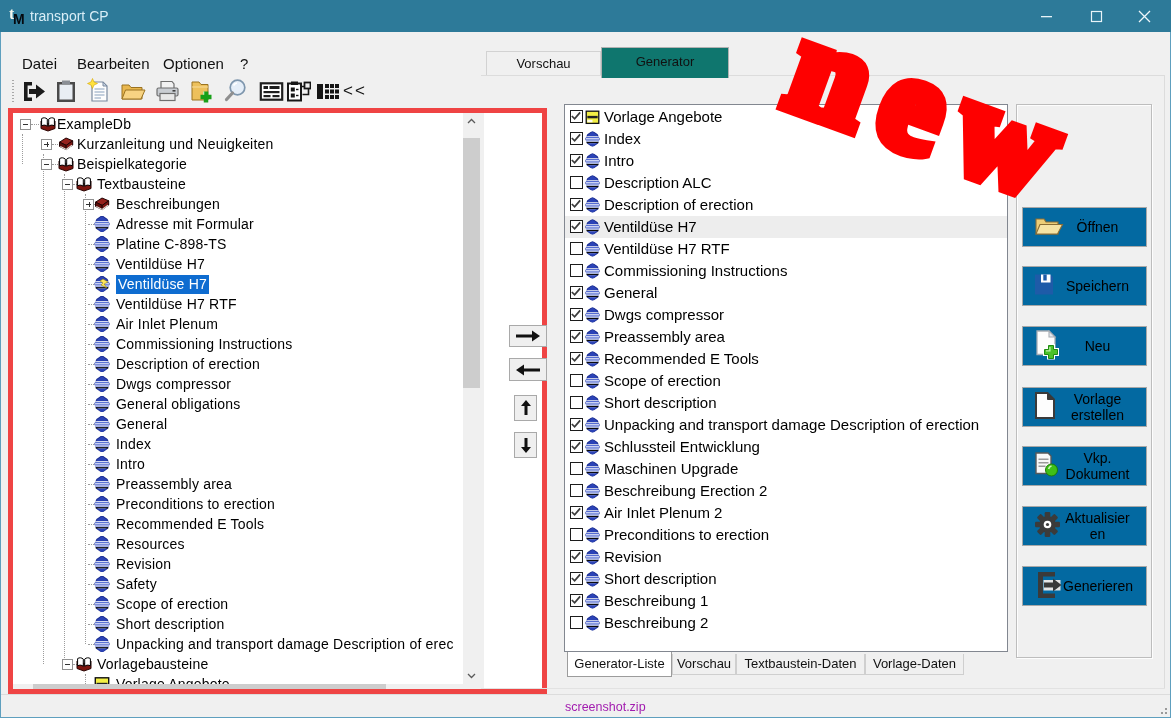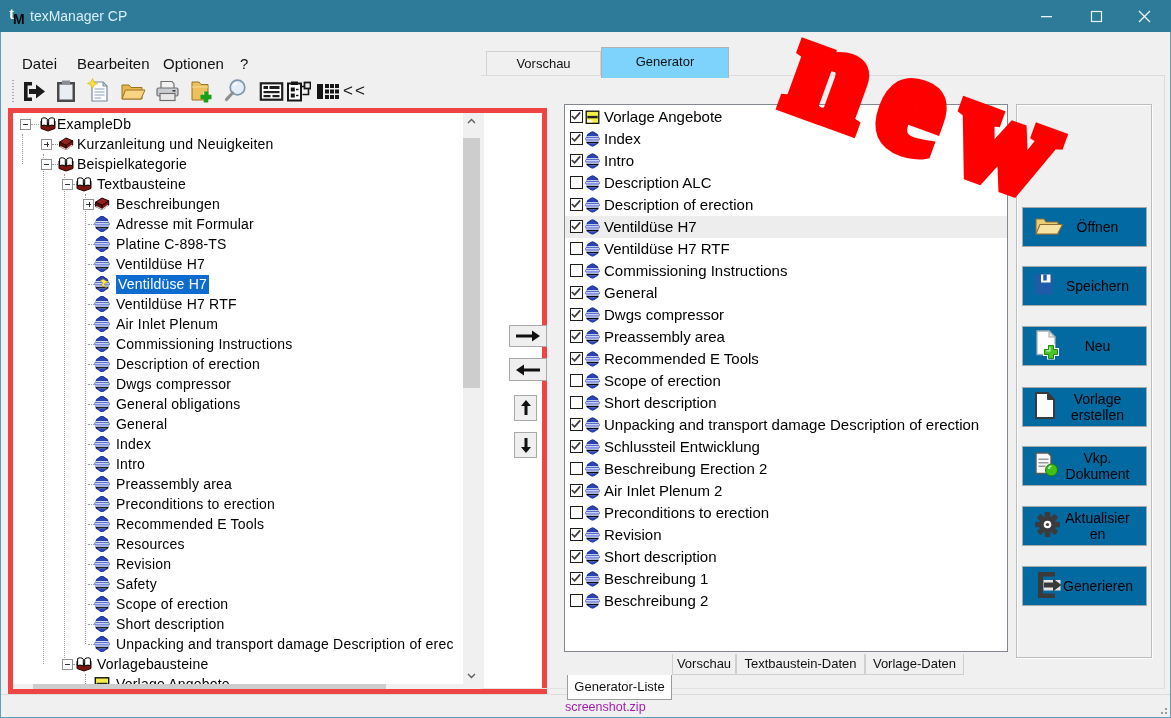--- a/index.html
+++ b/index.html
@@ -65,21 +65,21 @@
 </symbol>
 <symbol id="check" viewBox="0 0 13 13">
  <path d="M2,6.5 L5,9.5 L11,2.5" fill="none" stroke="#3b3b3b" stroke-width="1.9"></path>
 </symbol>
 </defs>
     </svg>
 
 <div class="abs" id="title"></div>
 <div class="abs" style="left:9px;top:5px;color:#f5f8ef;font-size:16px;font-weight:bold;font-family:'Liberation Serif',serif">t</div>
 <div class="abs" style="left:13px;top:11px;color:#05090e;font-size:14px;font-weight:900">M</div>
-<div class="abs" id="ttext">texManager CP</div>
+<div class="abs" id="ttext">transport CP</div>
 <div class="abs wbtn" style="left:1023px"><svg width="46" height="32">
         <rect x="18" y="16" width="11" height="1.3" fill="#e8f4f8"></rect>
       </svg></div>
 <div class="abs wbtn" style="left:1073px"><svg width="46" height="32">
         <rect x="18.5" y="11.5" width="10" height="10" fill="none" stroke="#e8f4f8" stroke-width="1.2"></rect>
       </svg></div>
 <div class="abs wbtn" style="left:1121px"><svg width="46" height="32">
         <path d="M18,11 L29,22 M29,11 L18,22" stroke="#eef6fa" stroke-width="1.3"></path>
       </svg></div>
 
@@ -296,21 +296,21 @@
 <div style="position:absolute;right:4px;top:1px"><svg width="11" height="11">
             <path d="M4,2 L7.5,5.5 L4,9" fill="none" stroke="#5a5a5a" stroke-width="1.3"></path>
           </svg></div>
 </div>
 </div>
 
 <div class="abs" style="left:481px;top:75px;width:684px;height:1px;background:#dcdcdc"></div>
 <div class="abs" style="left:1164px;top:75px;width:1px;height:614px;background:#dcdcdc"></div>
 <div class="abs" style="left:481px;top:688px;width:684px;height:1px;background:#e2e2e2"></div>
 <div class="abs tab" style="left:486px;top:51px;width:115px;height:24px;background:#f0f0f0;border:1px solid #d2d2d2;border-bottom:none;line-height:24px">Vorschau</div>
-<div class="abs tab" style="left:601px;top:47px;width:128px;height:31px;background:#7dd3fc;border:1px solid #b2b2b2;border-bottom:none;line-height:28px">Generator</div>
+<div class="abs tab" style="left:601px;top:47px;width:128px;height:31px;background:#0f766e;border:1px solid #b2b2b2;border-bottom:none;line-height:28px">Generator</div>
 
 <div class="abs abtn" style="left:509px;top:325px;width:38px;height:22px">
       <svg width="30" height="14" viewBox="0 0 30 14">
         <path d="M3,5.5 L19,5.5 L19,1.5 L27,7 L19,12.5 L19,8.5 L3,8.5 Z" fill="#111"></path>
       </svg>
     </div>
 <div class="abs abtn" style="left:509px;top:358px;width:38px;height:23px">
       <svg width="30" height="14" viewBox="0 0 30 14">
         <path d="M27,5.5 L11,5.5 L11,1.5 L3,7 L11,12.5 L11,8.5 L27,8.5 Z" fill="#111"></path>
       </svg>
@@ -414,20 +414,23 @@
           </svg>Unpacking and transport damage Description of erection</div>
 <div class="lrow"><span class="cb">
             <svg width="12" height="12" viewBox="0 0 13 13" style="position:absolute;left:-1px;top:-1px">
               <use href="#check"></use>
             </svg>
           </span><svg class="licon" viewBox="0 0 16 16">
             <use href="#mod"></use>
           </svg>Schlussteil Entwicklung</div>
 <div class="lrow"><span class="cb"></span><svg class="licon" viewBox="0 0 16 16">
             <use href="#mod"></use>
+          </svg>Maschinen Upgrade</div>
+<div class="lrow"><span class="cb"></span><svg class="licon" viewBox="0 0 16 16">
+            <use href="#mod"></use>
           </svg>Beschreibung Erection 2</div>
 <div class="lrow"><span class="cb">
             <svg width="12" height="12" viewBox="0 0 13 13" style="position:absolute;left:-1px;top:-1px">
               <use href="#check"></use>
             </svg>
           </span><svg class="licon" viewBox="0 0 16 16">
             <use href="#mod"></use>
           </svg>Air Inlet Plenum 2</div>
 <div class="lrow"><span class="cb"></span><svg class="licon" viewBox="0 0 16 16">
             <use href="#mod"></use>
@@ -452,21 +455,21 @@
             </svg>
           </span><svg class="licon" viewBox="0 0 16 16">
             <use href="#mod"></use>
           </svg>Beschreibung 1</div>
 <div class="lrow"><span class="cb"></span><svg class="licon" viewBox="0 0 16 16">
             <use href="#mod"></use>
           </svg>Beschreibung 2</div>
 </div>
     </div>
 
-<div class="abs tab" style="left:567px;top:675px;width:105px;height:25px;background:#fff;border:1px solid #9c9c9c;border-top:none;line-height:23px;z-index:3">Generator-Liste</div>
+<div class="abs tab" style="left:567px;top:652px;width:105px;height:25px;background:#fff;border:1px solid #9c9c9c;border-top:none;line-height:23px;z-index:3">Generator-Liste</div>
 <div class="abs tab" style="left:672px;top:654px;width:64px;height:21px;background:#f0f0f0;border:1px solid #cfcfcf;border-top:none;line-height:19px">Vorschau</div>
 <div class="abs tab" style="left:736px;top:654px;width:129px;height:21px;background:#f0f0f0;border:1px solid #cfcfcf;border-top:none;line-height:19px">Textbaustein-Daten</div>
 <div class="abs tab" style="left:865px;top:654px;width:99px;height:21px;background:#f0f0f0;border:1px solid #cfcfcf;border-top:none;line-height:19px">Vorlage-Daten</div>
 
 <div class="abs" style="left:1016px;top:104px;width:136px;height:554px;border:1px solid #bdbdbd;box-shadow:inset 1px 1px 0 #fdfdfd, 1px 1px 0 #fdfdfd;box-sizing:border-box"></div>
 <div class="btn" style="top:207px">
       <span class="ic"><svg width="30" height="25" viewBox="0 0 30 25">
           <path d="M2,6 L10,6 L12,9 L24,9 L24,21 L2,21 Z" fill="#eccd77" stroke="#8a6d35" stroke-width="1.1"></path>
           <path d="M6,11.5 L28.5,11.5 L23.5,21 L2,21 Z" fill="#f6e3a4" stroke="#8a6d35" stroke-width="1.1"></path>
         </svg></span>

